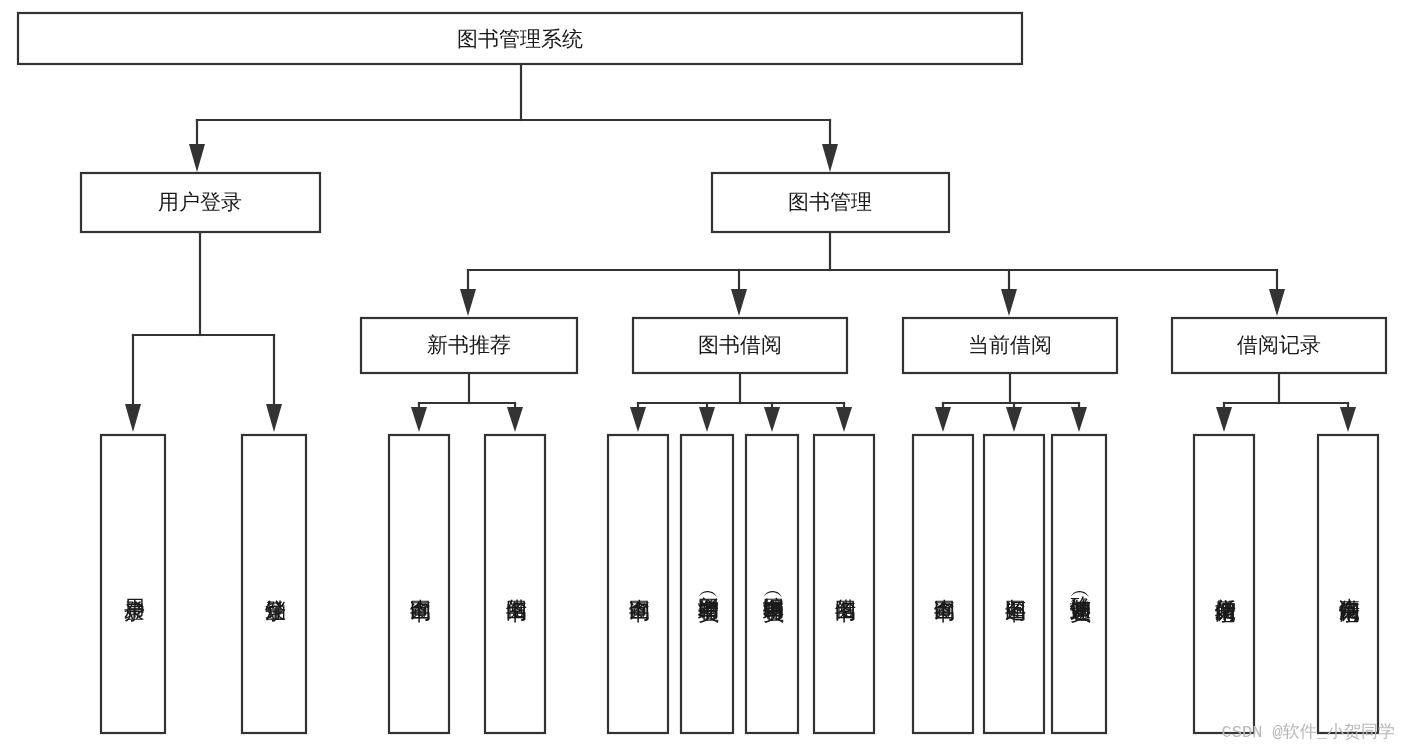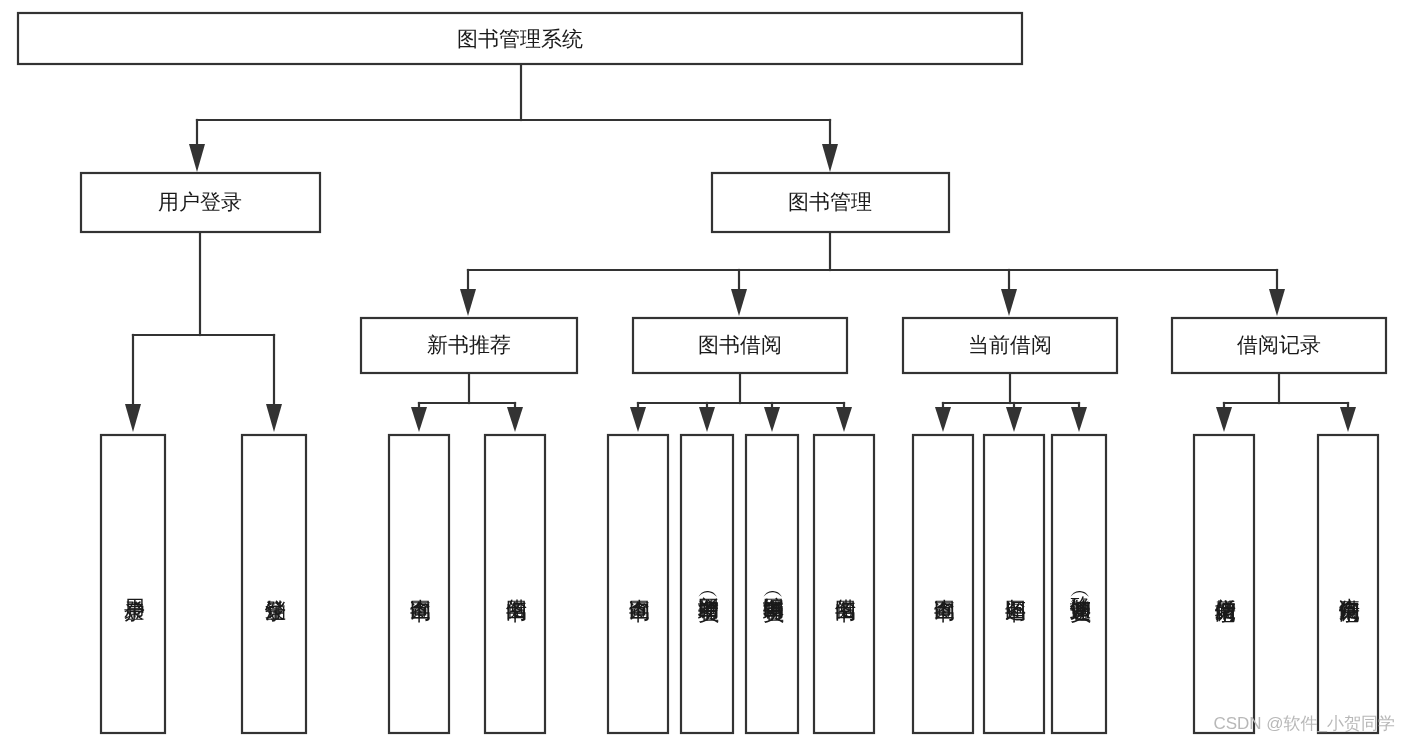--- a/index.html
+++ b/index.html
@@ -54,24 +54,24 @@
     font-size: 21px;
     text-anchor: middle;
     dominant-baseline: middle;
     writing-mode: vertical-rl;
     text-orientation: upright;
     letter-spacing: 1px;
   }
   .watermark {
     position: absolute;
     right: 10px;
-    bottom: 12px;
+    bottom: 4px;
     color: #b8b8b8;
     font-size: 17px;
-    font-family: Liberation Sans, sans-serif;
+    font-family: Liberation Mono, monospace;
     white-space: nowrap;
     user-select: none;
   }
 </style>
 </head>
 <body>
 
 <div id="diagram-root">
   <svg id="diagram-svg" viewBox="0 0 1405 747">
 

